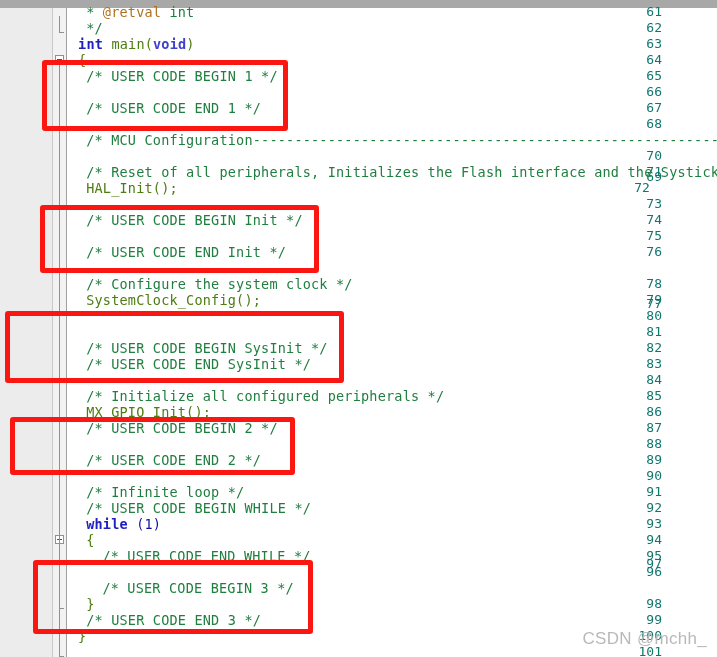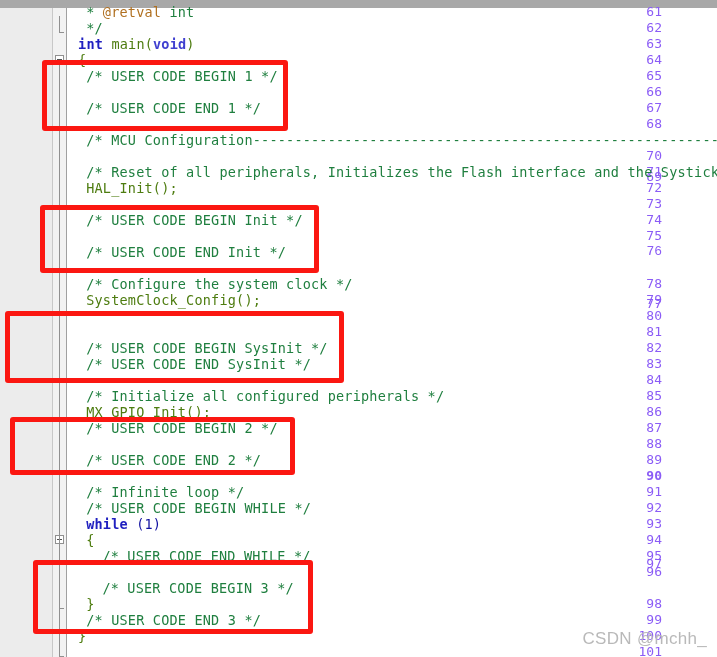--- a/index.html
+++ b/index.html
@@ -70,21 +70,21 @@
   }
 
   .lineno {
     position: absolute;
     right: 55px;
     width: 40px;
     text-align: right;
     font-family: "DejaVu Sans Mono", monospace;
     font-size: 13px;
     line-height: 16px;
-    color: #8b5cf6;
+    color: #0f766e;
     letter-spacing: 0px;
     white-space: pre;
   }
 
   
   .foldbox {
     position: absolute;
     left: 55px;
     width: 9px; height: 9px;
     border: 1px solid #909090;
@@ -178,39 +178,39 @@
         <div class="lineno" style="top: 12px;">62</div>
         <div class="lineno" style="top: 28px;">63</div>
         <div class="lineno" style="top: 44px;">64</div>
         <div class="lineno" style="top: 60px;">65</div>
         <div class="lineno" style="top: 76px;">66</div>
         <div class="lineno" style="top: 92px;">67</div>
         <div class="lineno" style="top: 108px;">68</div>
         <div class="lineno" style="top: 124px; margin-top: 37px;">69</div>
         <div class="lineno" style="top: 140px;">70</div>
         <div class="lineno" style="top: 156px;">71</div>
-        <div class="lineno" style="top: 172px;">72</div>
+        <div class="lineno" style="top: 172px; text-align: center;">72</div>
         <div class="lineno" style="top: 188px;">73</div>
         <div class="lineno" style="top: 204px;">74</div>
         <div class="lineno" style="top: 220px;">75</div>
-        <div class="lineno" style="top: 236px; font-family: Liberation Mono, monospace;">76</div>
+        <div class="lineno" style="top: 236px;">76</div>
         <div class="lineno" style="top: 252px; margin-top: 36px;">77</div>
         <div class="lineno" style="top: 268px;">78</div>
         <div class="lineno" style="top: 284px;">79</div>
         <div class="lineno" style="top: 300px;">80</div>
         <div class="lineno" style="top: 316px;">81</div>
         <div class="lineno" style="top: 332px;">82</div>
         <div class="lineno" style="top: 348px;">83</div>
         <div class="lineno" style="top: 364px;">84</div>
         <div class="lineno" style="top: 380px;">85</div>
         <div class="lineno" style="top: 396px;">86</div>
         <div class="lineno" style="top: 412px;">87</div>
         <div class="lineno" style="top: 428px;">88</div>
         <div class="lineno" style="top: 444px;">89</div>
-        <div class="lineno" style="top: 460px; font-weight: bold;">90</div>
+        <div class="lineno" style="top: 460px;">90</div>
         <div class="lineno" style="top: 476px;">91</div>
         <div class="lineno" style="top: 492px;">92</div>
         <div class="lineno" style="top: 508px;">93</div>
         <div class="lineno" style="top: 524px;">94</div>
         <div class="lineno" style="top: 540px;">95</div>
         <div class="lineno" style="top: 556px;">96</div>
         <div class="lineno" style="top: 548px; text-align: right;">97</div>
         <div class="lineno" style="top: 588px;">98</div>
         <div class="lineno" style="top: 604px;">99</div>
         <div class="lineno" style="top: 620px;">100</div>

